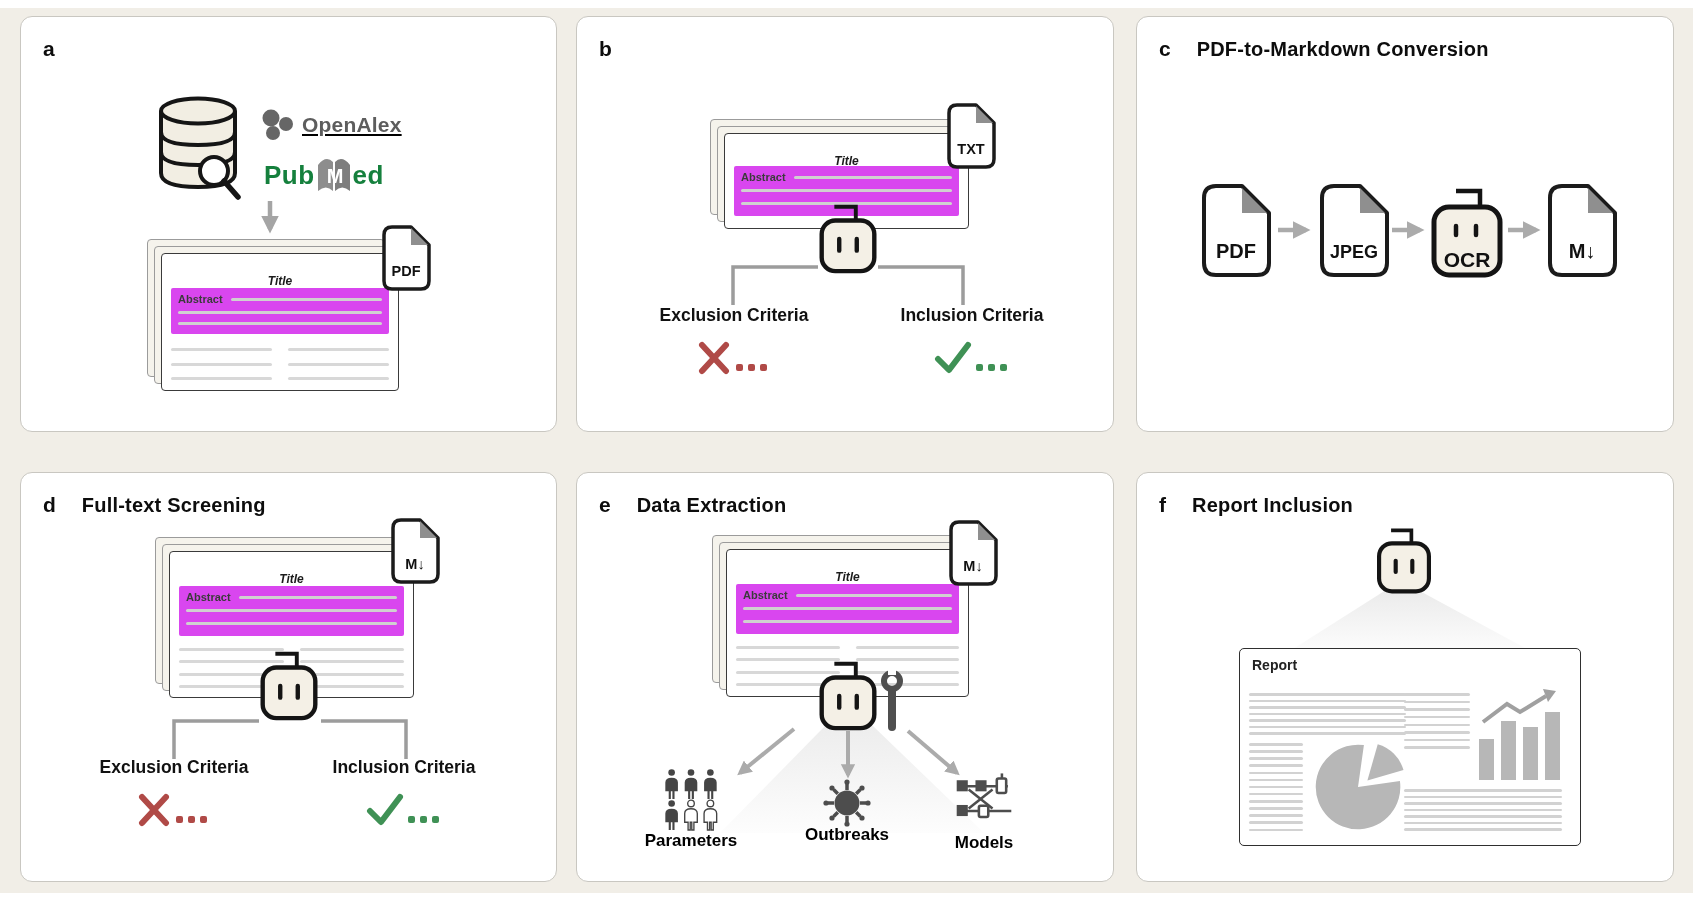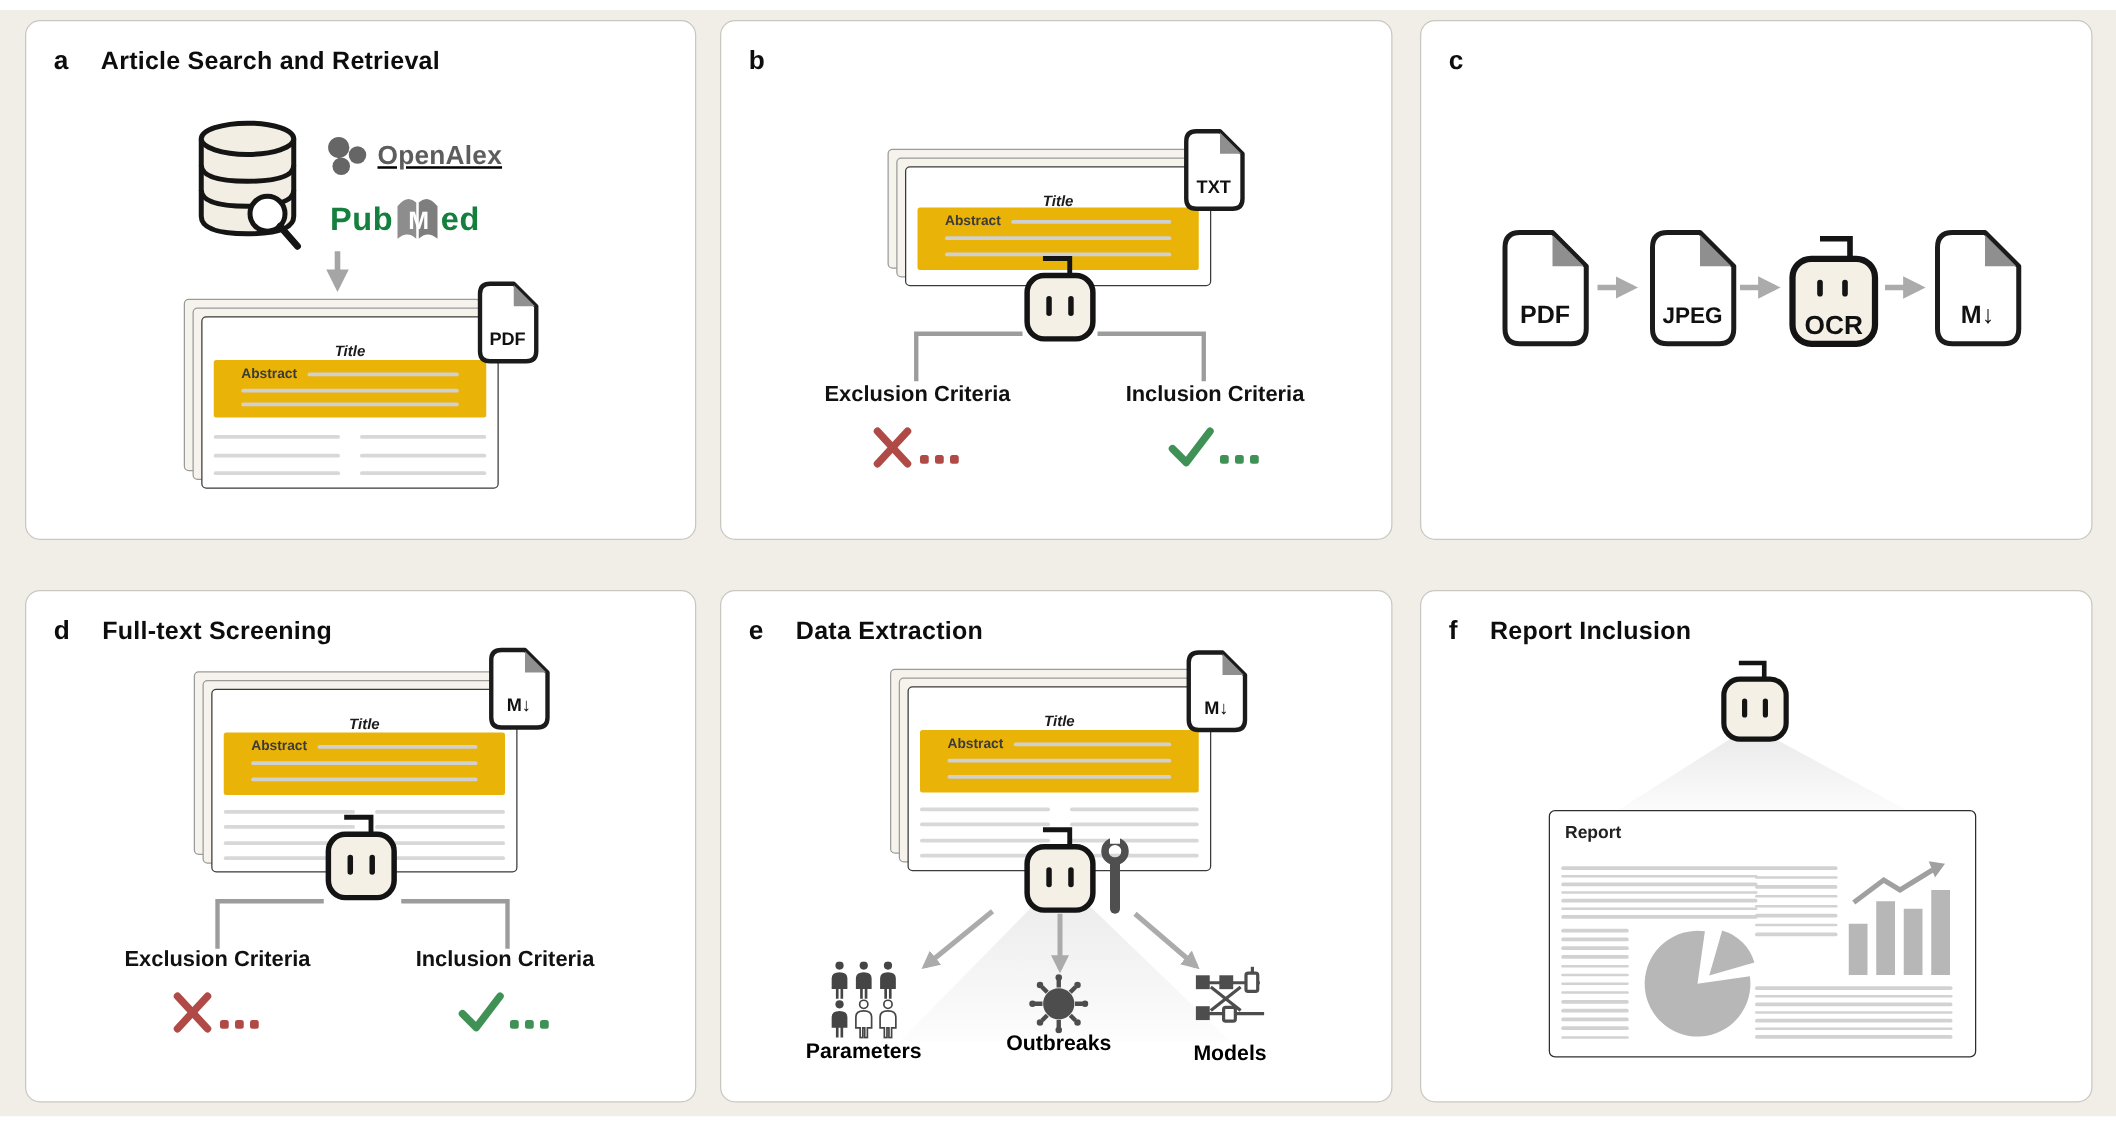--- a/index.html
+++ b/index.html
@@ -17,21 +17,21 @@
   .plet{font-size:21px;font-weight:bold;}
   .ptxt{font-size:20px;font-weight:bold;margin-left:26px;letter-spacing:.2px;}
   .abs{position:absolute;}
   
   .doc-stack{position:absolute;}
   .sheet{position:absolute;width:100%;height:100%;background:#f5f3ec;border:1.5px solid #9b9b9b;border-radius:4px;box-sizing:border-box;}
   .s1{left:-7px;top:-7px;}
   .s2{left:-14px;top:-14px;}
   .card{position:absolute;inset:0;background:#ffffff;border:1.8px solid #3a3a3a;border-radius:4px;box-sizing:border-box;}
   .doc-title{text-align:center;font-size:12px;font-weight:bold;color:#1c1c1c;margin-top:20px;font-style:italic;}
-  .abs-block{position:absolute;left:9px;right:9px;background:#eab308;border-radius:2px;padding:5px 22px;box-sizing:border-box;}
+  .abs-block{position:absolute;left:9px;right:9px;background:#d946ef;border-radius:2px;padding:5px 7px;box-sizing:border-box;}
   .abs-row{display:flex;align-items:center;margin-bottom:6px;}
   .abs-label{font-size:11px;font-weight:bold;color:#3b3b3b;white-space:nowrap;}
   .abs-row .ln{flex:1;margin-left:8px;background:#d0d0d0;}
   .lines{display:flex;flex-direction:column;justify-content:space-between;}
   .ln{display:block;height:3px;border-radius:2px;background:#d8d8d8;}
   .abs-lines .ln{background:#d0d0d0;}
   .doc-cols{position:absolute;left:9px;right:9px;display:flex;gap:16px;}
   .doc-cols .col{flex:1;}
   
   .crit-label{position:absolute;width:250px;text-align:center;font-size:17.5px;font-weight:bold;color:#111;}
@@ -48,21 +48,20 @@
   .target-label{position:absolute;width:160px;text-align:center;font-size:17px;font-weight:bold;color:#000000;}
 </style>
 </head>
 <body>
 
 <div class="canvas"></div>
 
 <section class="panel" id="panel-a">
   <header class="ptitle">
     <span class="plet">a</span>
-    <span class="ptxt">Article Search and Retrieval</span>
   </header>
 
   <svg class="abs" style="left:133px;top:78px" width="88" height="112" viewBox="0 0 88 112">
     <path d="M7 16 V78 Q7 92 44 92 Q81 92 81 78 V16" fill="#f2eee3" stroke="#151515" stroke-width="4"></path>
     <path d="M7 37 Q7 50 44 50 Q81 50 81 37" fill="none" stroke="#151515" stroke-width="4"></path>
     <path d="M7 57 Q7 70 44 70 Q81 70 81 57" fill="none" stroke="#151515" stroke-width="4"></path>
     <ellipse cx="44" cy="16" rx="37" ry="12.5" fill="#f2eee3" stroke="#151515" stroke-width="4"></ellipse>
     <circle cx="60" cy="76" r="14" fill="#ffffff" stroke="#151515" stroke-width="4"></circle>
     <line x1="70" y1="86" x2="84" y2="102" stroke="#151515" stroke-width="5.5" stroke-linecap="round"></line>
   </svg>
@@ -191,20 +190,21 @@
       <rect x="42" y="25" width="7" height="7" rx="2" fill="#3f9155"></rect>
       <rect x="54" y="25" width="7" height="7" rx="2" fill="#3f9155"></rect>
       <rect x="66" y="25" width="7" height="7" rx="2" fill="#3f9155"></rect>
     </svg>
   </div>
 </section>
 
 <section class="panel" id="panel-c">
   <header class="ptitle">
     <span class="plet">c</span>
+    <span class="ptxt">PDF-to-Markdown Conversion</span>
   </header>
 
   <svg class="abs" style="left:61px;top:165px" width="77" height="97" viewBox="0 0 77 97">
     <path d="M6 16 Q6 4 18 4 H44 L71 31 V81 Q71 93 59 93 H18 Q6 93 6 81 Z" fill="#ffffff" stroke="#1b1b1b" stroke-width="4" stroke-linejoin="round"></path>
     <path d="M44 6 L69 31 H44 Z" fill="#8f8f8f"></path>
     <text x="38" y="76" text-anchor="middle" font-size="20" font-weight="bold" fill="#111">PDF</text>
   </svg>
 
   <svg class="abs" style="left:139px;top:203px" width="40" height="20" viewBox="0 0 40 20">
     <defs>

